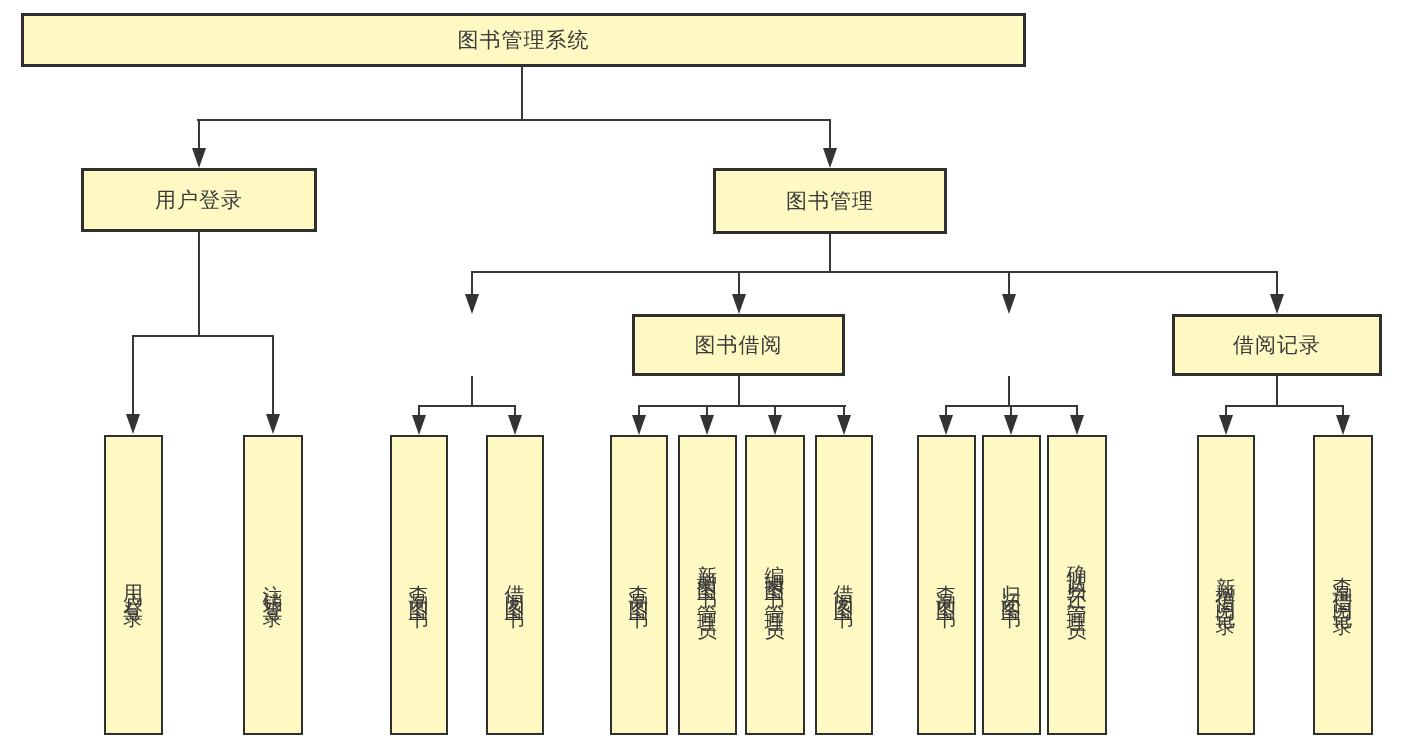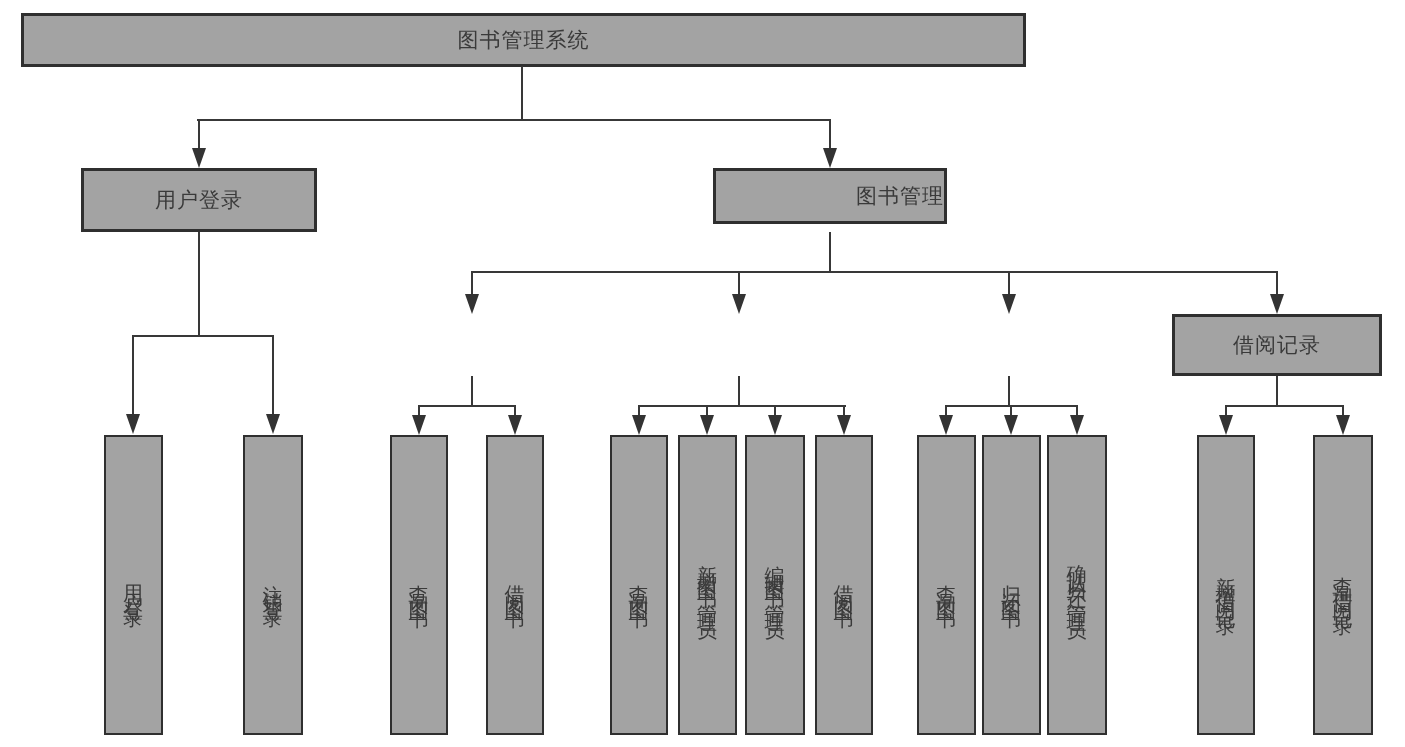--- a/index.html
+++ b/index.html
@@ -6,21 +6,21 @@
   .canvas{
     position:relative;
     width:1405px;height:747px;
     background:#ffffff;
     font-family:"Liberation Sans","DejaVu Sans",sans-serif;
     color:#3a3a3a;
     overflow:hidden;
   }
   .box{
     position:absolute;
-    background:#a3a3a3;
+    background:#fef9c3;
     border:3px solid #2f2f2f;
     box-sizing:border-box;
     display:flex;align-items:center;justify-content:center;
     font-size:21px;
     letter-spacing:1px;
     color:#3a3a3a;
   }
   .leaf{
     border-width:2.5px;
   }
@@ -63,21 +63,21 @@
   <div class="vline" style="left:521px;top:66px;height:54px;"></div>
   <div class="hline" style="left:197px;top:119px;width:634px;"></div>
   <div class="vline" style="left:198px;top:119px;height:31px;"></div>
   <div class="ahead" style="left:192px;top:148px;"></div>
   <div class="vline" style="left:829px;top:119px;height:31px;"></div>
   <div class="ahead" style="left:823px;top:148px;"></div>
 
   <div class="box" style="left:81px;top:168px;width:236px;height:64px;">
     <span>用户登录</span>
   </div>
-  <div class="box" style="left:713px;top:168px;width:234px;height:56px;justify-content:flex-end;">
+  <div class="box" style="left:713px;top:168px;width:234px;height:66px;">
     <span>图书管理</span>
   </div>
 
   <div class="vline" style="left:198px;top:232px;height:105px;"></div>
   <div class="hline" style="left:132px;top:335px;width:142px;"></div>
   <div class="vline" style="left:132px;top:335px;height:80px;"></div>
   <div class="ahead" style="left:126px;top:414px;"></div>
   <div class="vline" style="left:272px;top:335px;height:80px;"></div>
   <div class="ahead" style="left:266px;top:414px;"></div>
 
@@ -85,20 +85,23 @@
   <div class="hline" style="left:471px;top:271px;width:807px;"></div>
   <div class="vline" style="left:471px;top:271px;height:25px;"></div>
   <div class="ahead" style="left:465px;top:294px;"></div>
   <div class="vline" style="left:738px;top:271px;height:25px;"></div>
   <div class="ahead" style="left:732px;top:294px;"></div>
   <div class="vline" style="left:1008px;top:271px;height:25px;"></div>
   <div class="ahead" style="left:1002px;top:294px;"></div>
   <div class="vline" style="left:1276px;top:271px;height:25px;"></div>
   <div class="ahead" style="left:1270px;top:294px;"></div>
 
+  <div class="box" style="left:632px;top:314px;width:213px;height:62px;">
+    <span>图书借阅</span>
+  </div>
   <div class="box" style="left:1172px;top:314px;width:210px;height:62px;">
     <span>借阅记录</span>
   </div>
 
   <div class="vline" style="left:471px;top:376px;height:31px;"></div>
   <div class="hline" style="left:418px;top:405px;width:98px;"></div>
   <div class="vline" style="left:418px;top:405px;height:12px;"></div>
   <div class="ahead" style="left:412px;top:415px;"></div>
   <div class="vline" style="left:514px;top:405px;height:12px;"></div>
   <div class="ahead" style="left:508px;top:415px;"></div>

